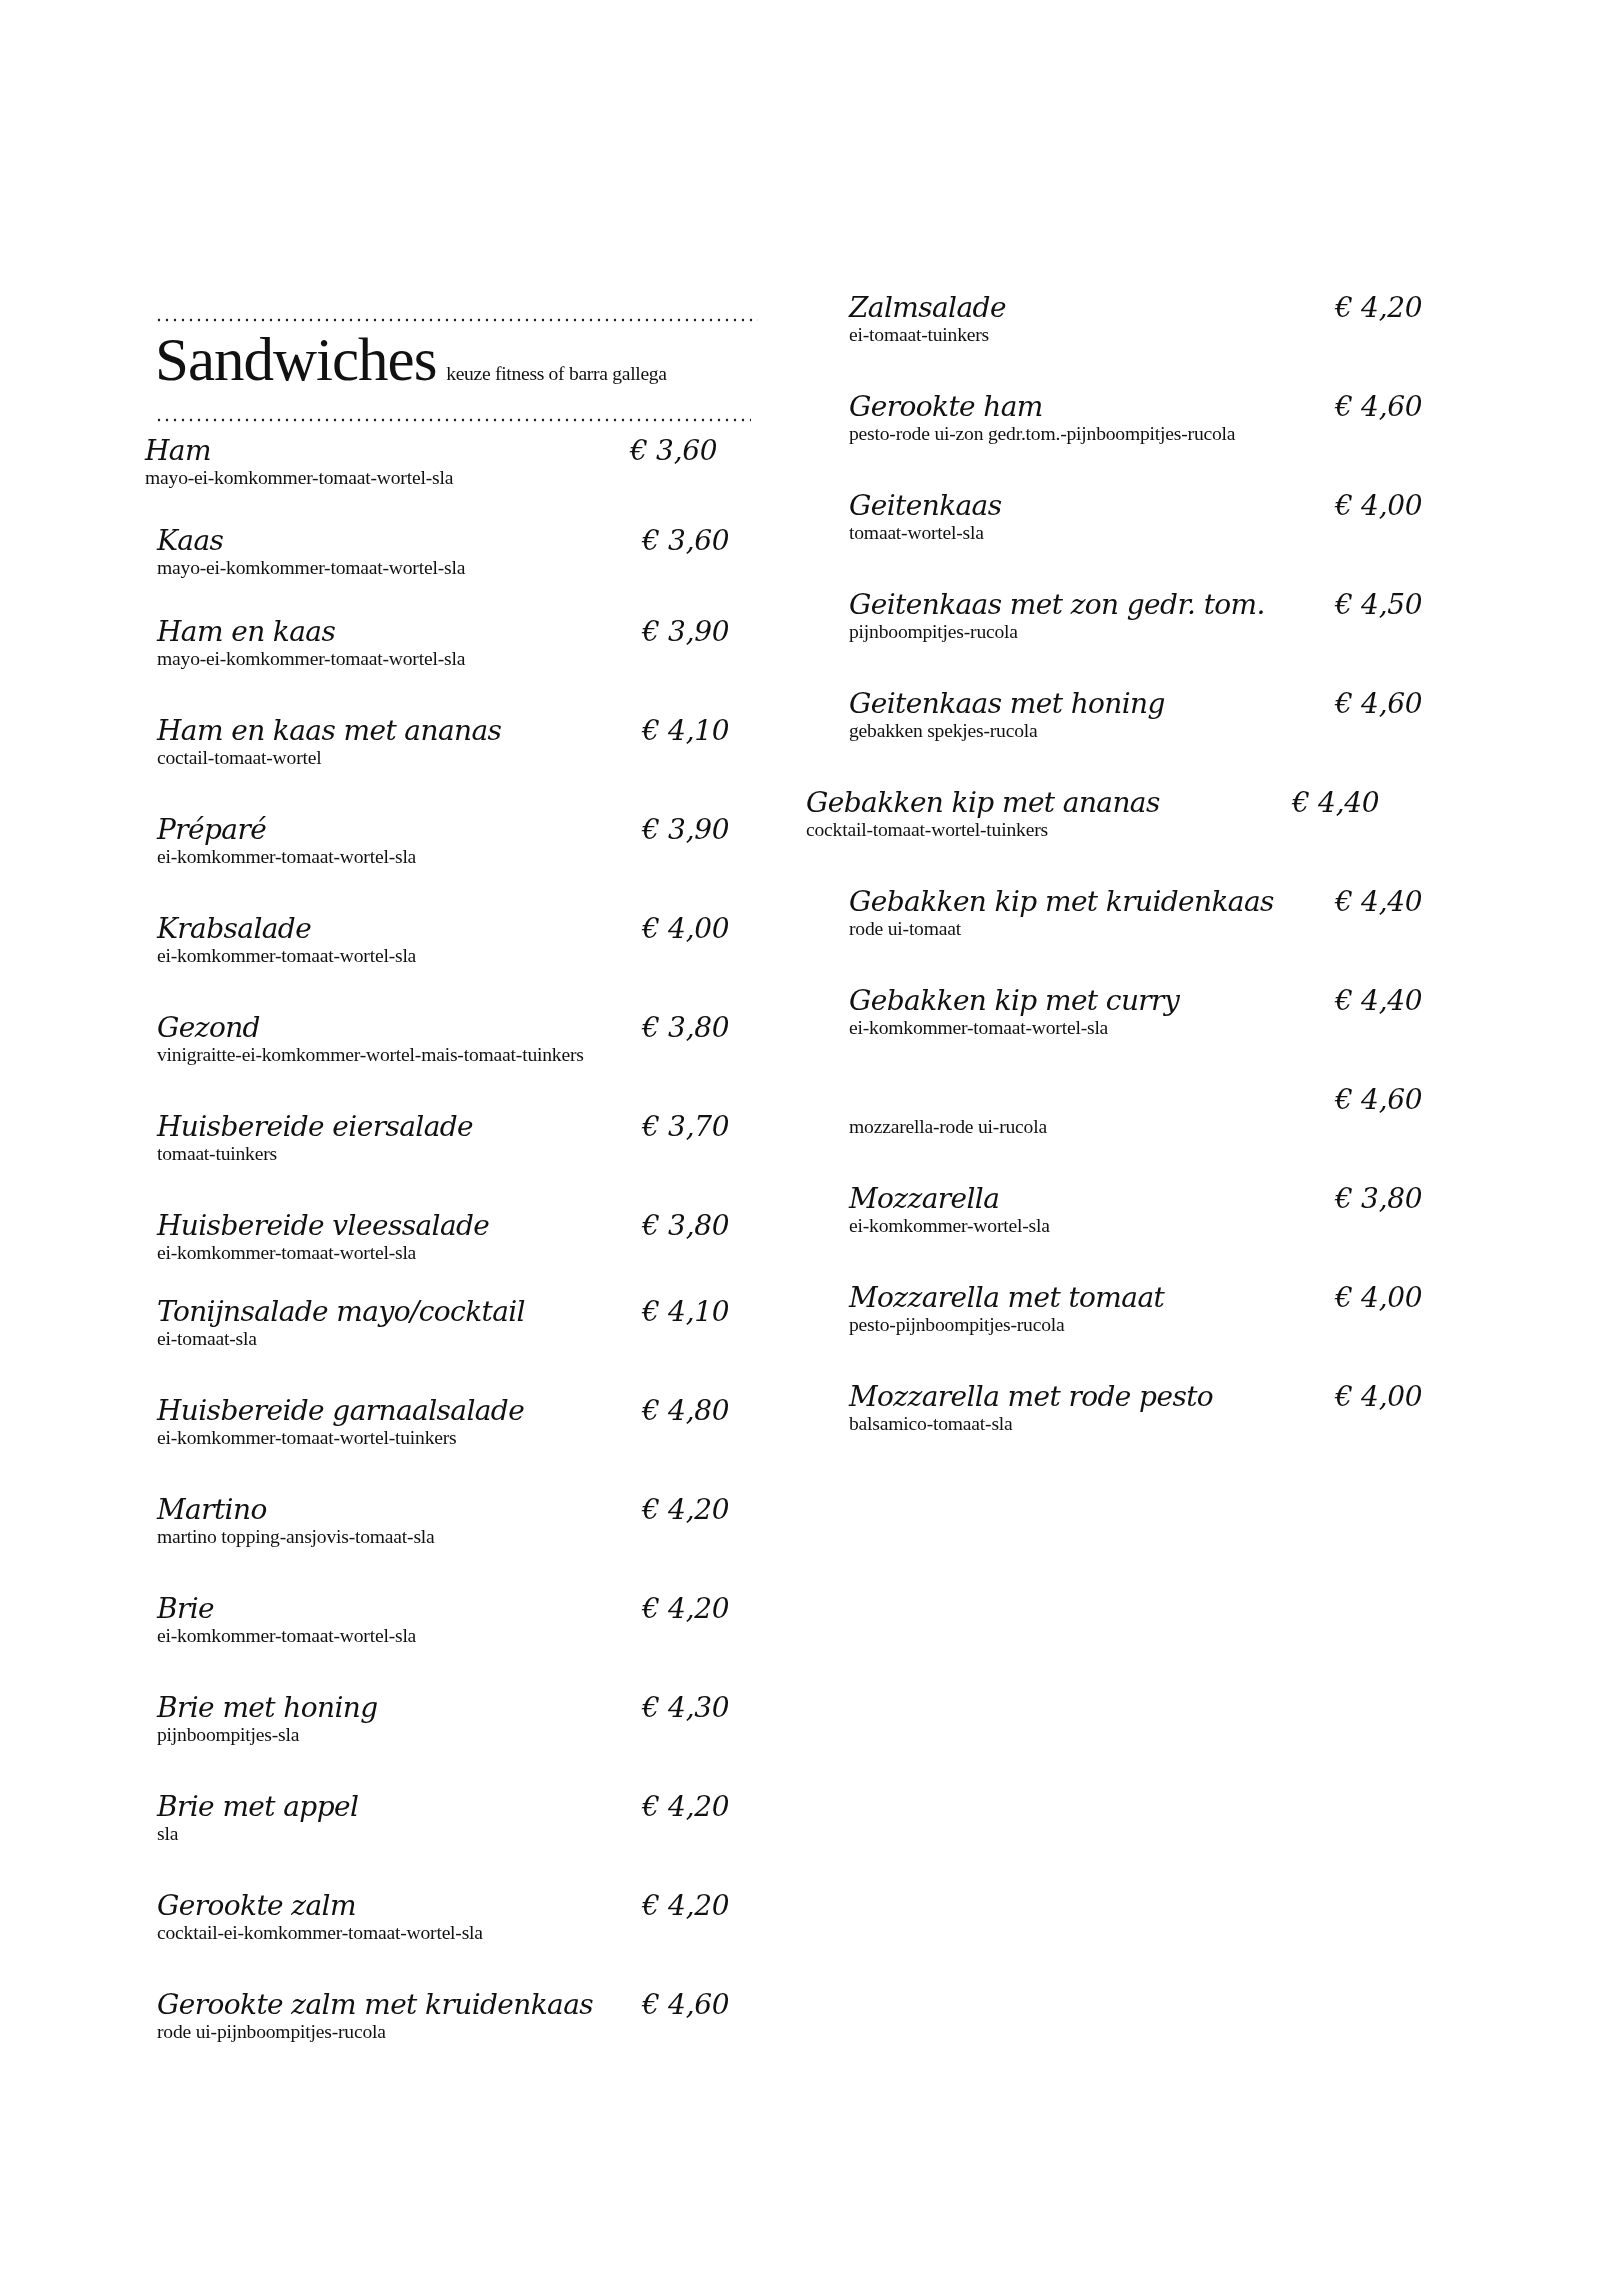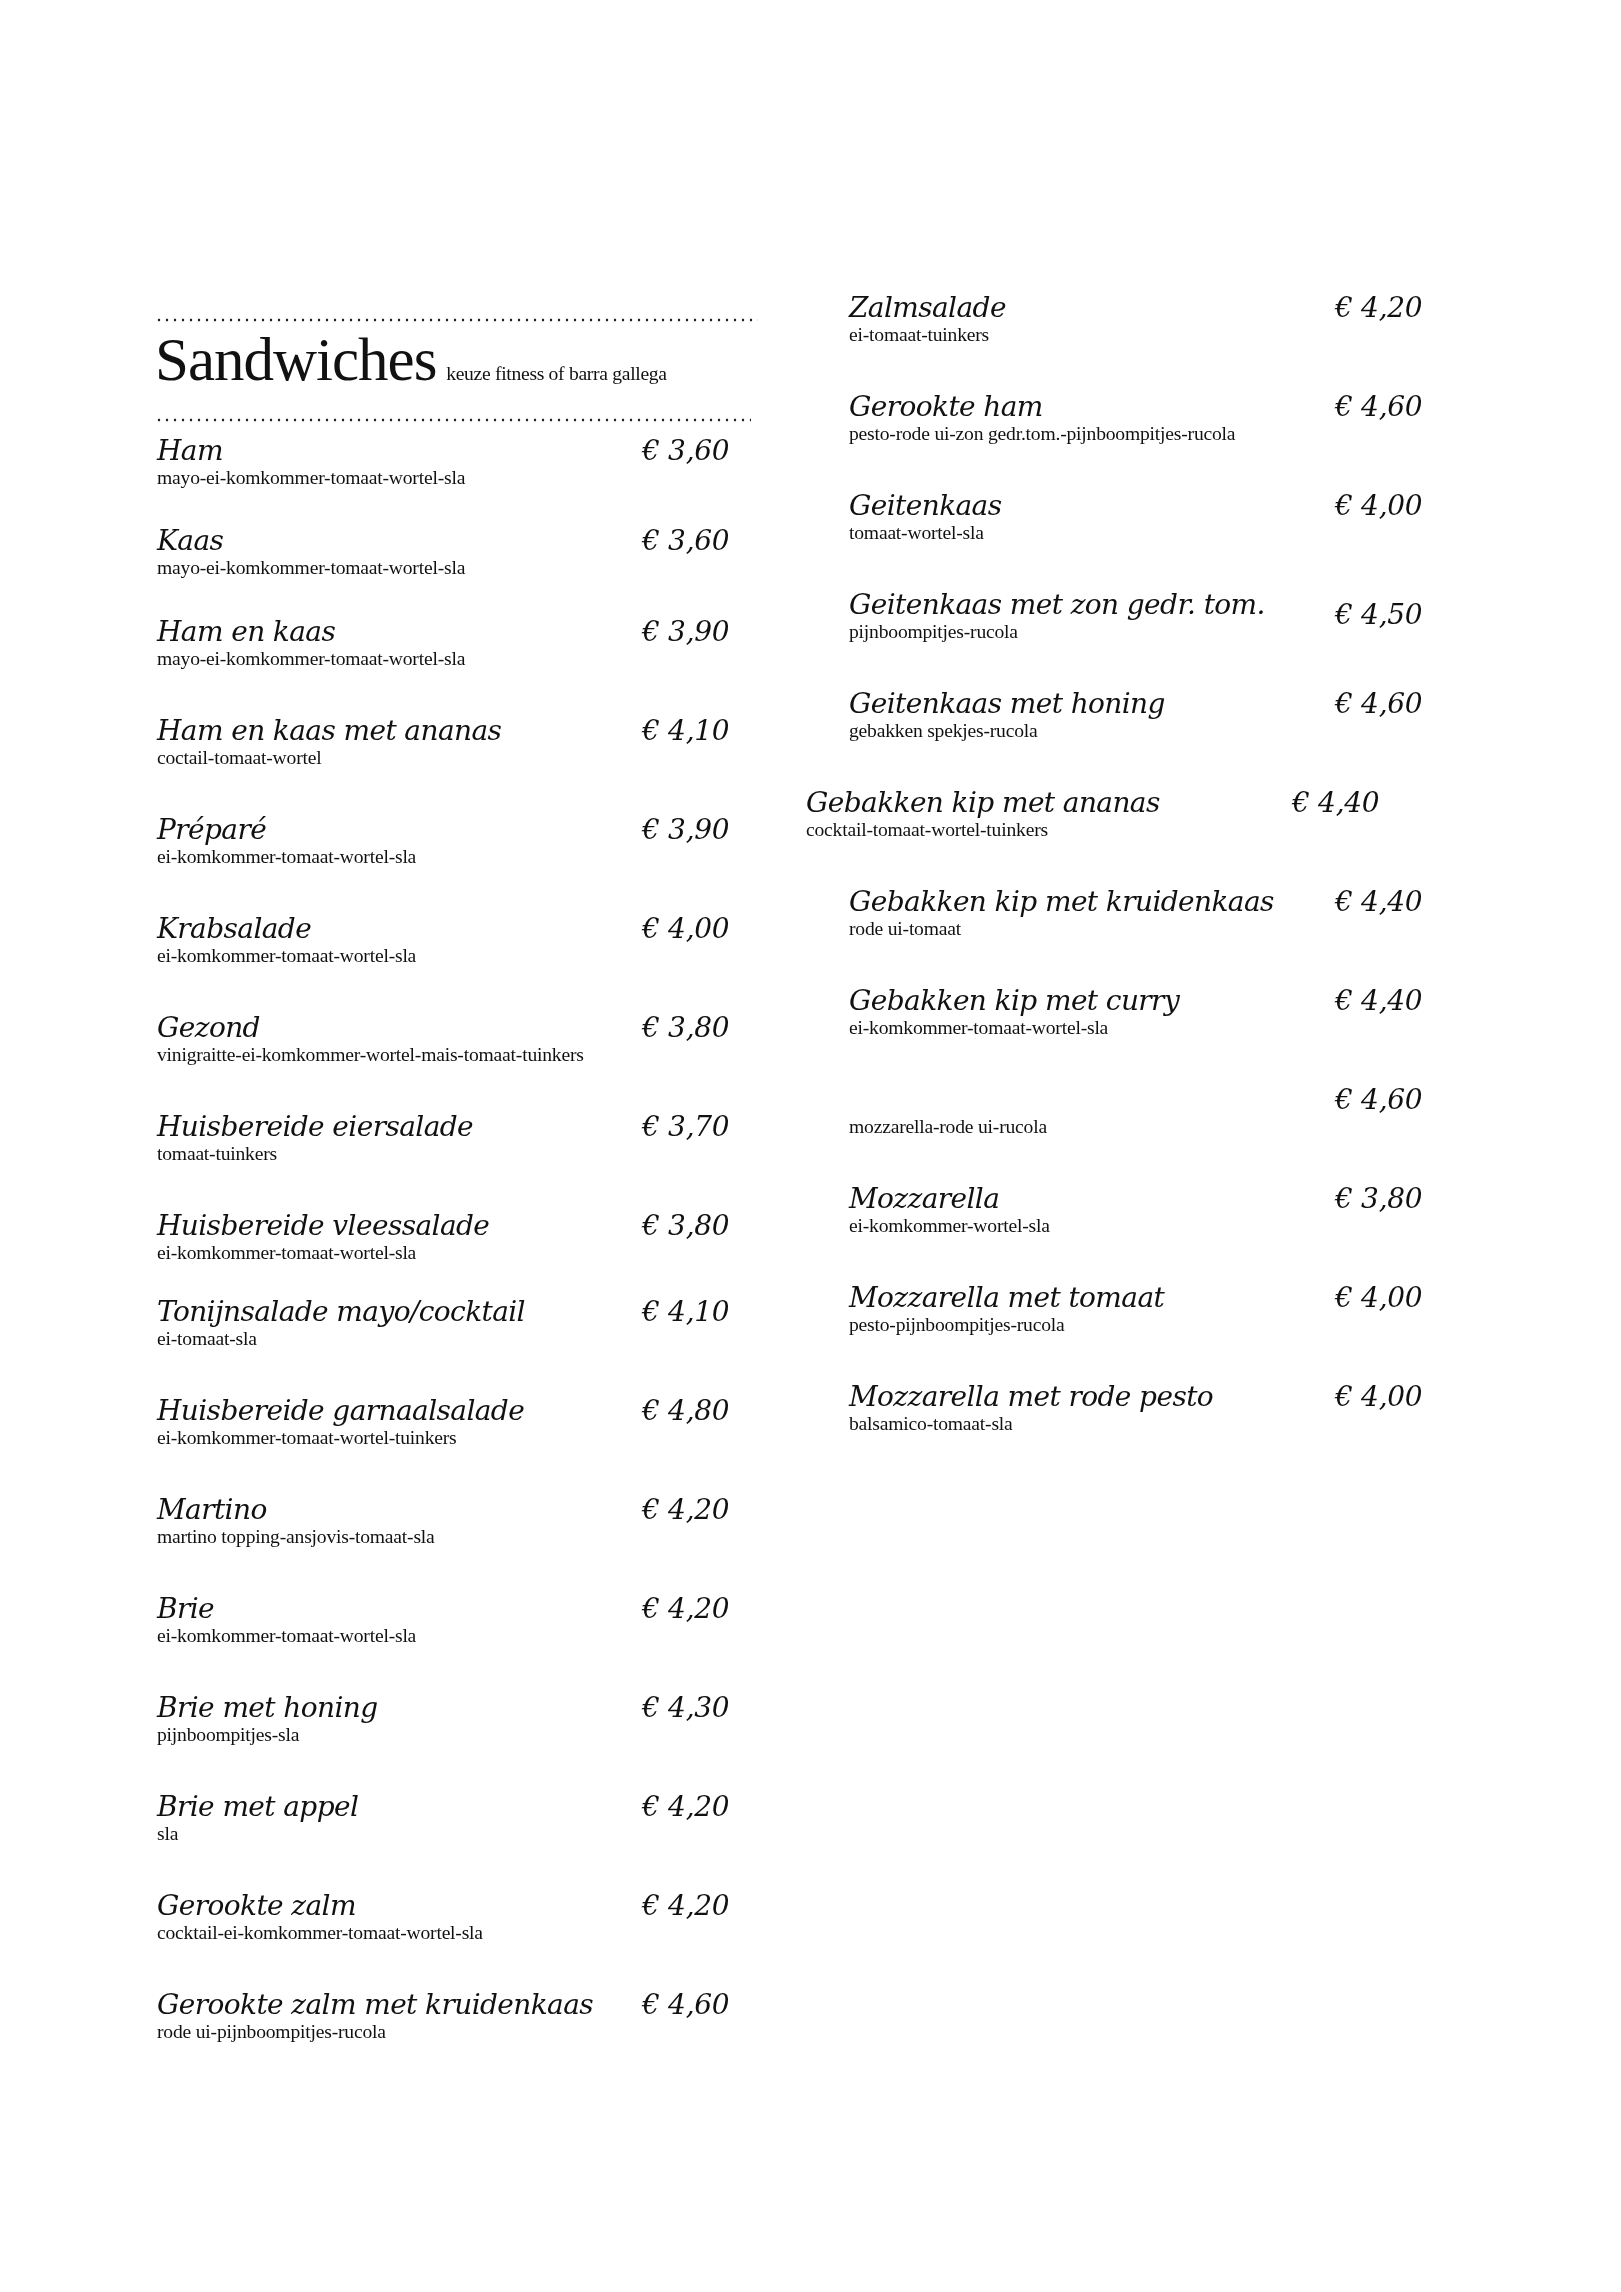--- a/index.html
+++ b/index.html
@@ -42,21 +42,21 @@
 
   <div class="dots" style="left:155px; top:318px; width:603px;"></div>
 
   <div class="heading">
     <span class="title">Sandwiches</span><span class="subtitle">keuze fitness of barra gallega</span>
   </div>
 
   <div class="dots" style="left:155px; top:418px; width:596px;"></div>
 
   <div id="left-col">
-      <div class="item" style="left: 157px; top: 433px;">
+      <div class="item" style="left: 145px; top: 433px;">
       <span class="name">Ham</span>
       <span class="price" style="left: 485px;">€ 3,60</span>
       <span class="desc">mayo-ei-komkommer-tomaat-wortel-sla</span>
     </div>
       <div class="item" style="left: 157px; top: 523px;">
       <span class="name">Kaas</span>
       <span class="price" style="left: 485px;">€ 3,60</span>
       <span class="desc">mayo-ei-komkommer-tomaat-wortel-sla</span>
     </div>
       <div class="item" style="left: 157px; top: 614px;">
@@ -146,21 +146,21 @@
       <span class="price" style="left: 486px;">€ 4,60</span>
       <span class="desc">pesto-rode ui-zon gedr.tom.-pijnboompitjes-rucola</span>
     </div>
       <div class="item" style="left: 849px; top: 488px;">
       <span class="name">Geitenkaas</span>
       <span class="price" style="left: 486px;">€ 4,00</span>
       <span class="desc">tomaat-wortel-sla</span>
     </div>
       <div class="item" style="left: 849px; top: 587px;">
       <span class="name">Geitenkaas met zon gedr. tom.</span>
-      <span class="price" style="left: 486px; margin-top: 10px;">€ 4,50</span>
+      <span class="price" style="left: 486px;">€ 4,50</span>
       <span class="desc">pijnboompitjes-rucola</span>
     </div>
       <div class="item" style="left: 849px; top: 686px;">
       <span class="name">Geitenkaas met honing</span>
       <span class="price" style="left: 486px;">€ 4,60</span>
       <span class="desc">gebakken spekjes-rucola</span>
     </div>
       <div class="item" style="left: 806px; top: 785px;">
       <span class="name">Gebakken kip met ananas</span>
       <span class="price" style="left: 486px;">€ 4,40</span>

